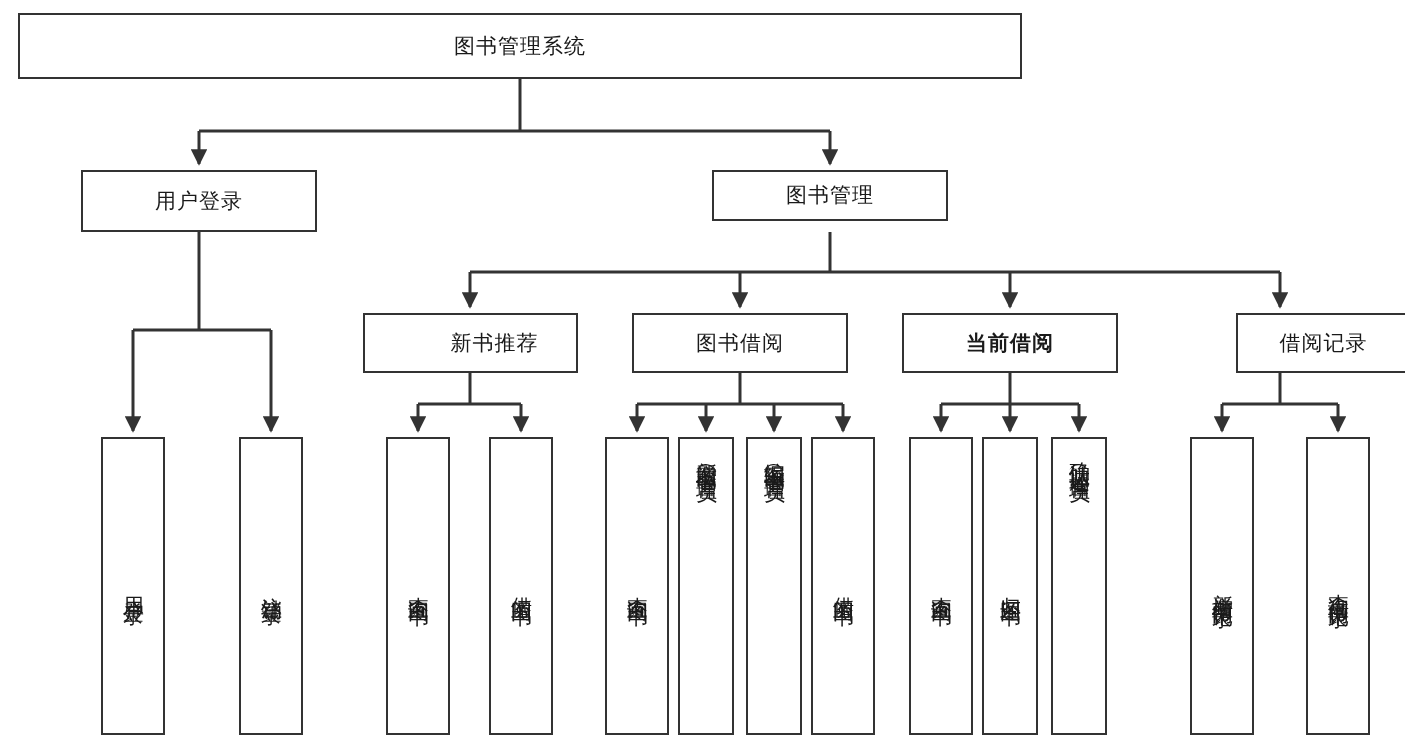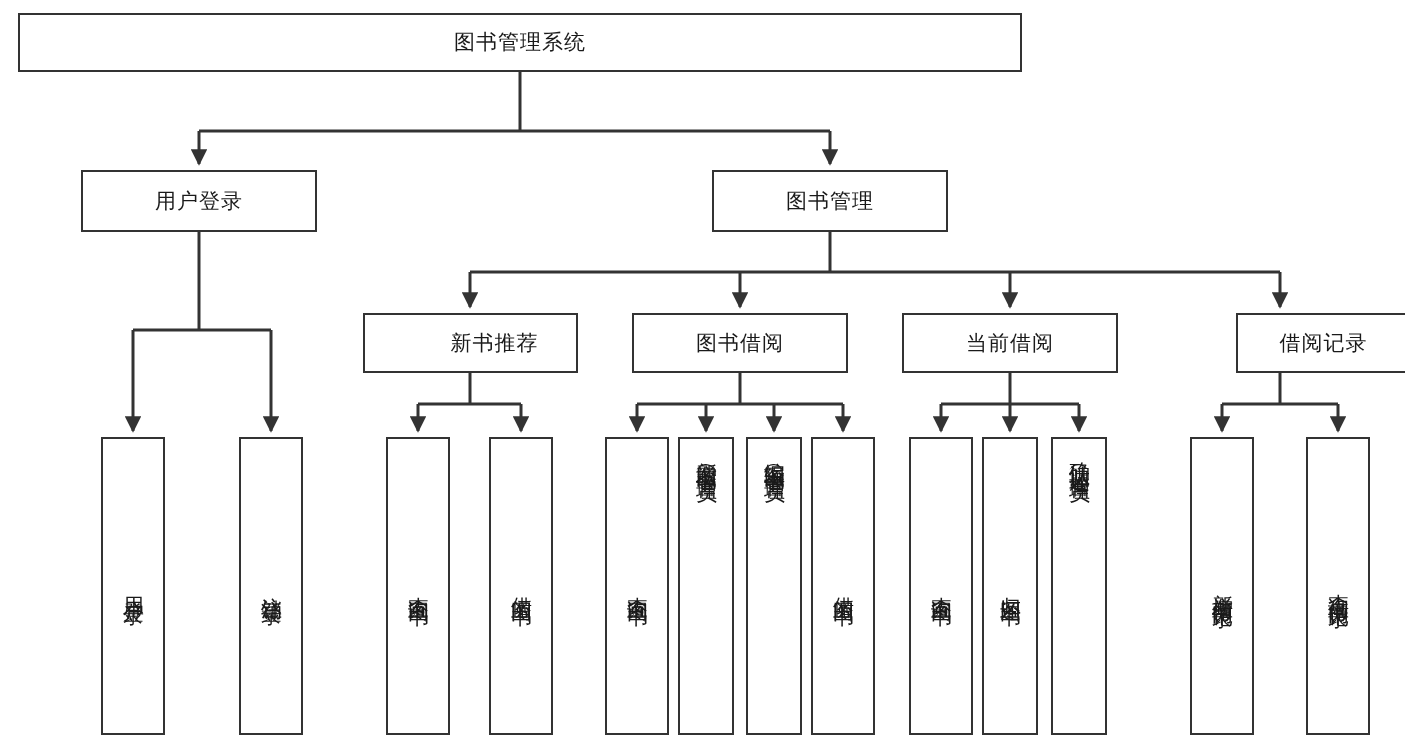--- a/index.html
+++ b/index.html
@@ -130,41 +130,41 @@
       <path d="M 1010 404 L 1010 431" marker-end="url(#arrow)"></path>
       <path d="M 1079 404 L 1079 431" marker-end="url(#arrow)"></path>
 
       <path d="M 1280 373 L 1280 404"></path>
       <path d="M 1222 404 L 1338 404"></path>
       <path d="M 1222 404 L 1222 431" marker-end="url(#arrow)"></path>
       <path d="M 1338 404 L 1338 431" marker-end="url(#arrow)"></path>
     </g>
   </svg>
 
-  <div class="node horizontal" style="left:18px; top:13px; width:1004px; height:59px;">
+  <div class="node horizontal" style="left:18px; top:13px; width:1004px; height:66px;">
     <span class="node-label">图书管理系统</span>
   </div>
 
   <div class="node horizontal" style="left:81px; top:170px; width:236px; height:62px;">
     <span class="node-label">用户登录</span>
   </div>
 
-  <div class="node horizontal" style="left:712px; top:170px; width:236px; height:62px;text-align:center;">
+  <div class="node horizontal" style="left:712px; top:170px; width:236px; height:51px;text-align:center;">
     <span class="node-label">图书管理</span>
   </div>
 
   <div class="node horizontal" style="left:363px; top:313px; width:215px; height:60px;padding-left:48px;">
     <span class="node-label">新书推荐</span>
   </div>
 
   <div class="node horizontal" style="left:632px; top:313px; width:216px; height:60px;">
     <span class="node-label">图书借阅</span>
   </div>
 
-  <div class="node horizontal" style="left:902px; top:313px; width:216px; height:60px;">
+  <div class="node horizontal" style="left:902px; top:313px; width:216px; height:60px;font-weight:bold;">
     <span class="node-label">当前借阅</span>
   </div>
 
   <div class="node horizontal" style="left:1236px; top:313px; width:175px; height:60px;">
     <span class="node-label">借阅记录</span>
   </div>
 
   <div class="node vertical" style="left:101px; top:437px; width:64px; height:298px;">
     <span class="node-label">用户登录</span>
   </div>

